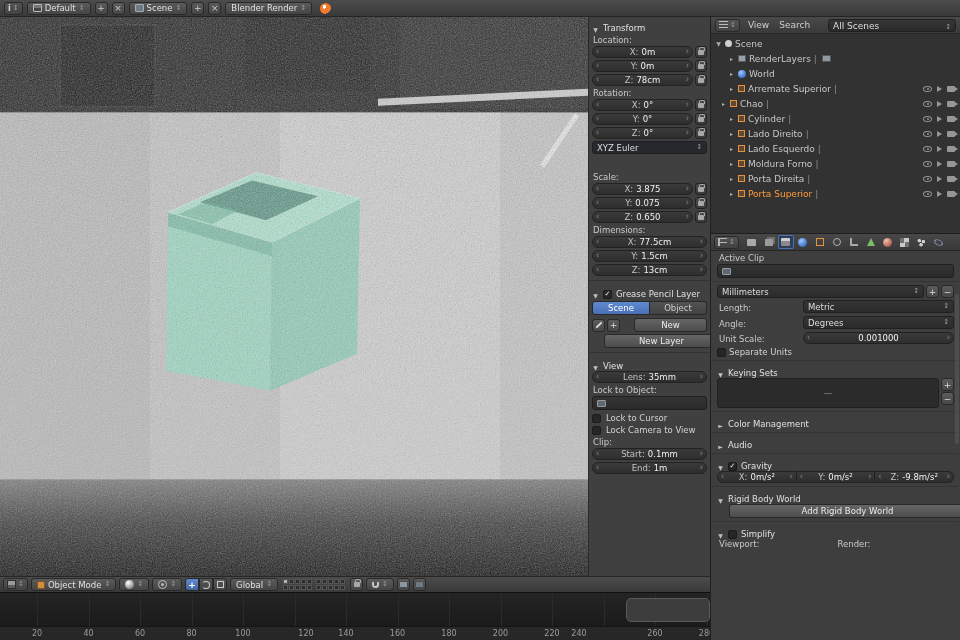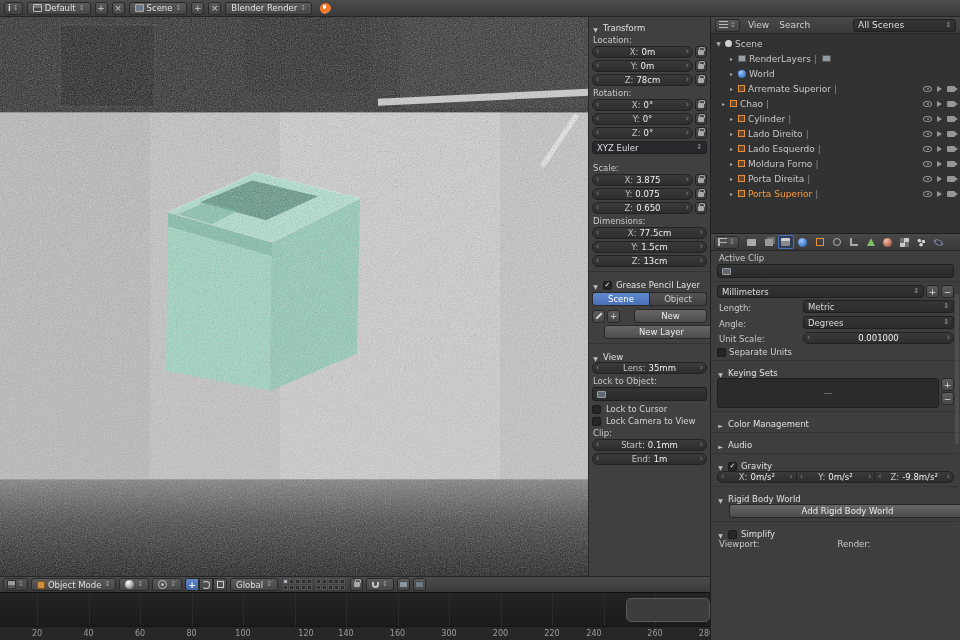--- a/index.html
+++ b/index.html
@@ -105,21 +105,21 @@
   .tick { position:absolute; bottom:2px; transform:translateX(-50%); font-size:8px; color:#9c9c9c; }
   .tl-scroll { position:absolute; left:626px; top:5px; width:84px; height:24px;
     background:#3d3d3d; border:1px solid #5a5a5a; border-radius:5px; }
 
   
   .right { width:250px; flex:0 0 250px; display:flex; flex-direction:column; border-left:1px solid #202020; min-height:0; }
   .outliner { height:216px; flex:0 0 216px; display:flex; flex-direction:column; background:#323232; }
   .outliner-header { height:17px; flex:0 0 17px; display:flex; align-items:center; gap:6px; padding:0 4px;
     background:linear-gradient(#494949,#3a3a3a); border-bottom:1px solid #272727; }
   .menu-label { color:#cfcfcf; padding:0 2px; }
-  .olfilter { width:103px; margin-left:auto; height:13px; }
+  .olfilter { width:128px; margin-left:auto; height:13px;align-items:flex-end; }
   .ic-outliner { width:9px; height:8px; background:repeating-linear-gradient(#bbb 0 1px, transparent 1px 3px); }
   .ol-tree { flex:1; overflow:hidden; padding-top:2px; }
   .ol-row { height:15px; display:flex; align-items:center; gap:3px; padding-right:5px; white-space:nowrap; }
   .ol-ex { width:7px; flex:0 0 7px; font-size:6px; color:#a9a9a9; text-align:center; }
   .ol-name { color:#c8c8c8; } .ol-name.sel { color:#ff9c39; }
   .ol-pipe { color:#8a8a8a; }
   .oli { flex:0 0 auto; }
   .ic-scene { width:7px; height:7px; border-radius:50%; background:#cfcfcf; }
   .ic-renderlayer { width:8px; height:7px; background:#97a1aa; border:1px solid #5c5c5c; }
   .ic-world { width:8px; height:8px; border-radius:50%; background:radial-gradient(circle at 35% 30%, #9cc8ff, #3a6fc2 75%); }
@@ -320,21 +320,21 @@
                   <span class="nlab">Z:</span>
                   <span class="nval">0°</span>
                 </span>
               <span class="arr">›</span>
             </div>
             <span class="lockbtn">
                 <span class="padlock"></span>
               </span>
           </div>
 
-          <div class="dd darker" style="margin-bottom:9px">
+          <div class="dd darker" style="margin-bottom:18px">
             <span>XYZ Euler</span>
             <span class="updn">↕</span>
           </div>
 
           <div class="plabel">Scale:</div>
           <div class="row">
             <div class="num flex1">
               <span class="arr">‹</span>
               <span class="mid">
                   <span class="nlab">X:</span>
@@ -573,24 +573,24 @@
         <div class="tl-scroll"></div>
         <div class="tl-ruler">
             <span class="tick" style="left: 37px;">20</span>
             <span class="tick" style="left: 88.5px;">40</span>
             <span class="tick" style="left: 140px;">60</span>
             <span class="tick" style="left: 191.5px;">80</span>
             <span class="tick" style="left: 243px;">100</span>
             <span class="tick" style="left: 306px;">120</span>
             <span class="tick" style="left: 346px;">140</span>
             <span class="tick" style="left: 397.5px;">160</span>
-            <span class="tick" style="left: 449px;">300</span>
+            <span class="tick" style="left: 449px;">180</span>
             <span class="tick" style="left: 500.5px;">200</span>
             <span class="tick" style="left: 552px;">220</span>
-            <span class="tick" style="left: 594px; margin-top: 32px;">240</span>
+            <span class="tick" style="left: 579px; margin-top: 32px;">240</span>
             <span class="tick" style="left: 655px;">260</span>
             <span class="tick" style="left: 706.5px;">280</span>
           </div>
       </div>
     </div>
 
     <div class="right">
 
       <div class="outliner">
         <div class="outliner-header">

